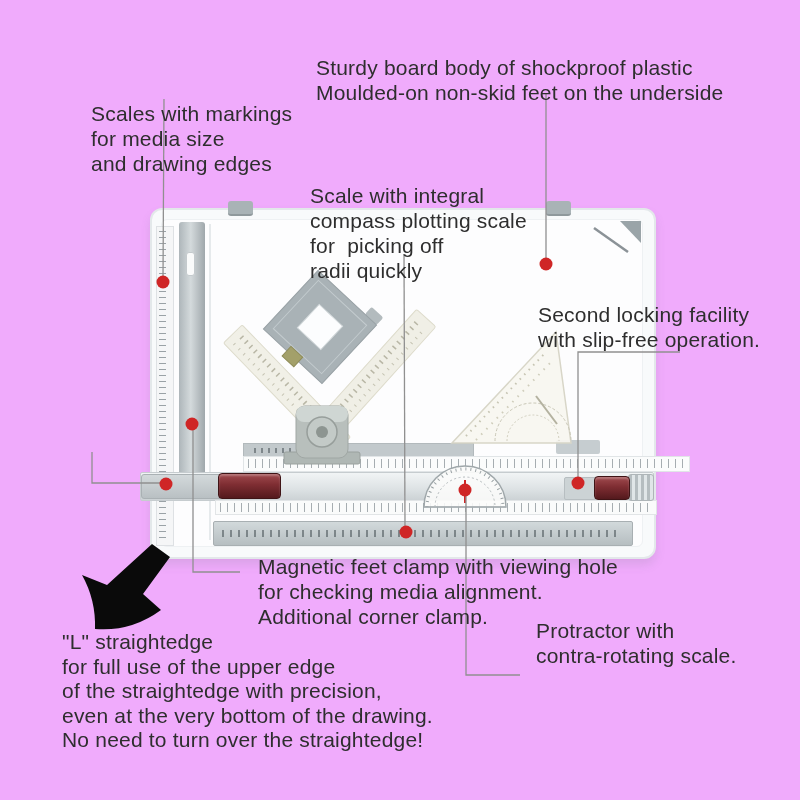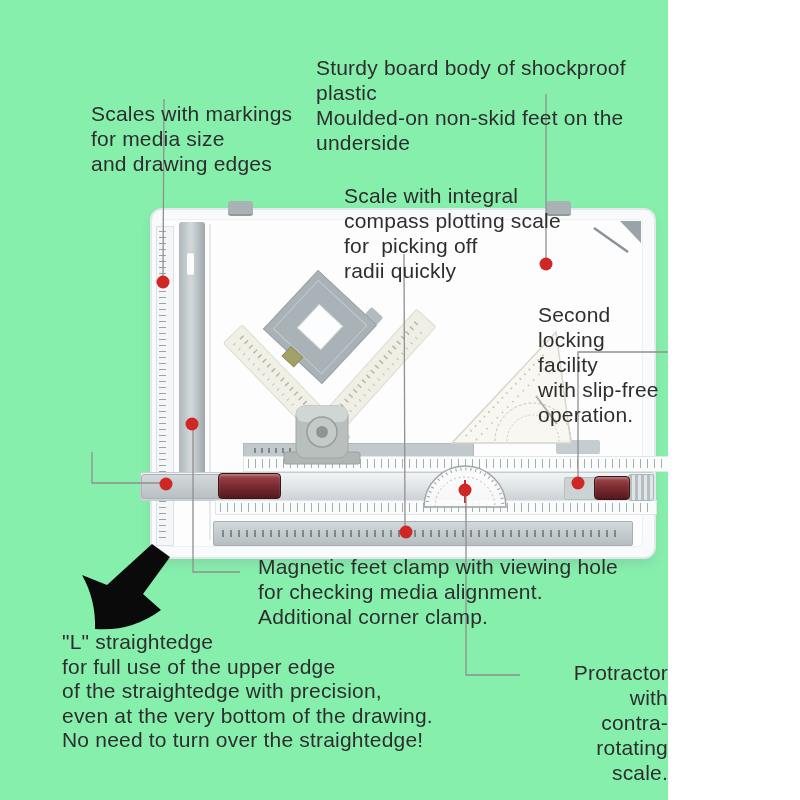--- a/index.html
+++ b/index.html
@@ -1,18 +1,18 @@
 <!DOCTYPE html>
 <html style="--text: #2e2e2e; --line: #909090; --marker: #cf2626; --slider_red: #7e2d32; --rail_gray: #c6cdd0;"><head>
 <meta charset="utf-8">
 <style>
   html,body{margin:0;padding:0;background:#ffffff;}
   .scene{
-    position:relative;width:668px;height:800px;overflow:hidden;
-    background:#86efac;
+    position:relative;width:800px;height:800px;overflow:hidden;
+    background:#f0abfc;
     font-family:"Liberation Sans", sans-serif;
   }
   .abs{position:absolute;}
   
   .label{
     position:absolute;z-index:10;
     white-space:pre-wrap;
     color:var(--text,#2e2e2e);
     font-size:21px;line-height:25px;letter-spacing:.2px;
   }
@@ -169,30 +169,30 @@
     </g>
 
     <path d="M152,544 L170,557 L143,594 L161,610 Q131,632 95,629 Q96,600 82,575 L107,585 Z" fill="#0a0a0a"></path>
   </svg>
 
   <div class="label" style="left:316px;top:55px;">Sturdy board body of shockproof plastic
 Moulded-on non-skid feet on the underside</div>
   <div class="label" style="left:91px;top:101px;">Scales with markings
 for media size
 and drawing edges</div>
-  <div class="label" style="left:310px;top:183px;margin-left:34px;">Scale with integral
+  <div class="label" style="left:310px;top:183px;">Scale with integral
 compass plotting scale
 for  picking off
 radii quickly</div>
   <div class="label" style="left:538px;top:302px;">Second locking facility
 with slip-free operation.</div>
   <div class="label" style="left:258px;top:554px;">Magnetic feet clamp with viewing hole
 for checking media alignment.
 Additional corner clamp.</div>
   <div class="label small-lh" style="left:62px;top:630px;">"L" straightedge
 for full use of the upper edge
 of the straightedge with precision,
 even at the very bottom of the drawing.
 No need to turn over the straightedge!</div>
-  <div class="label" style="left:536px;top:660px;text-align:right;">Protractor with
+  <div class="label" style="left:536px;top:618px;">Protractor with
 contra-rotating scale.</div>
 
 </div>
 
 </body></html>

